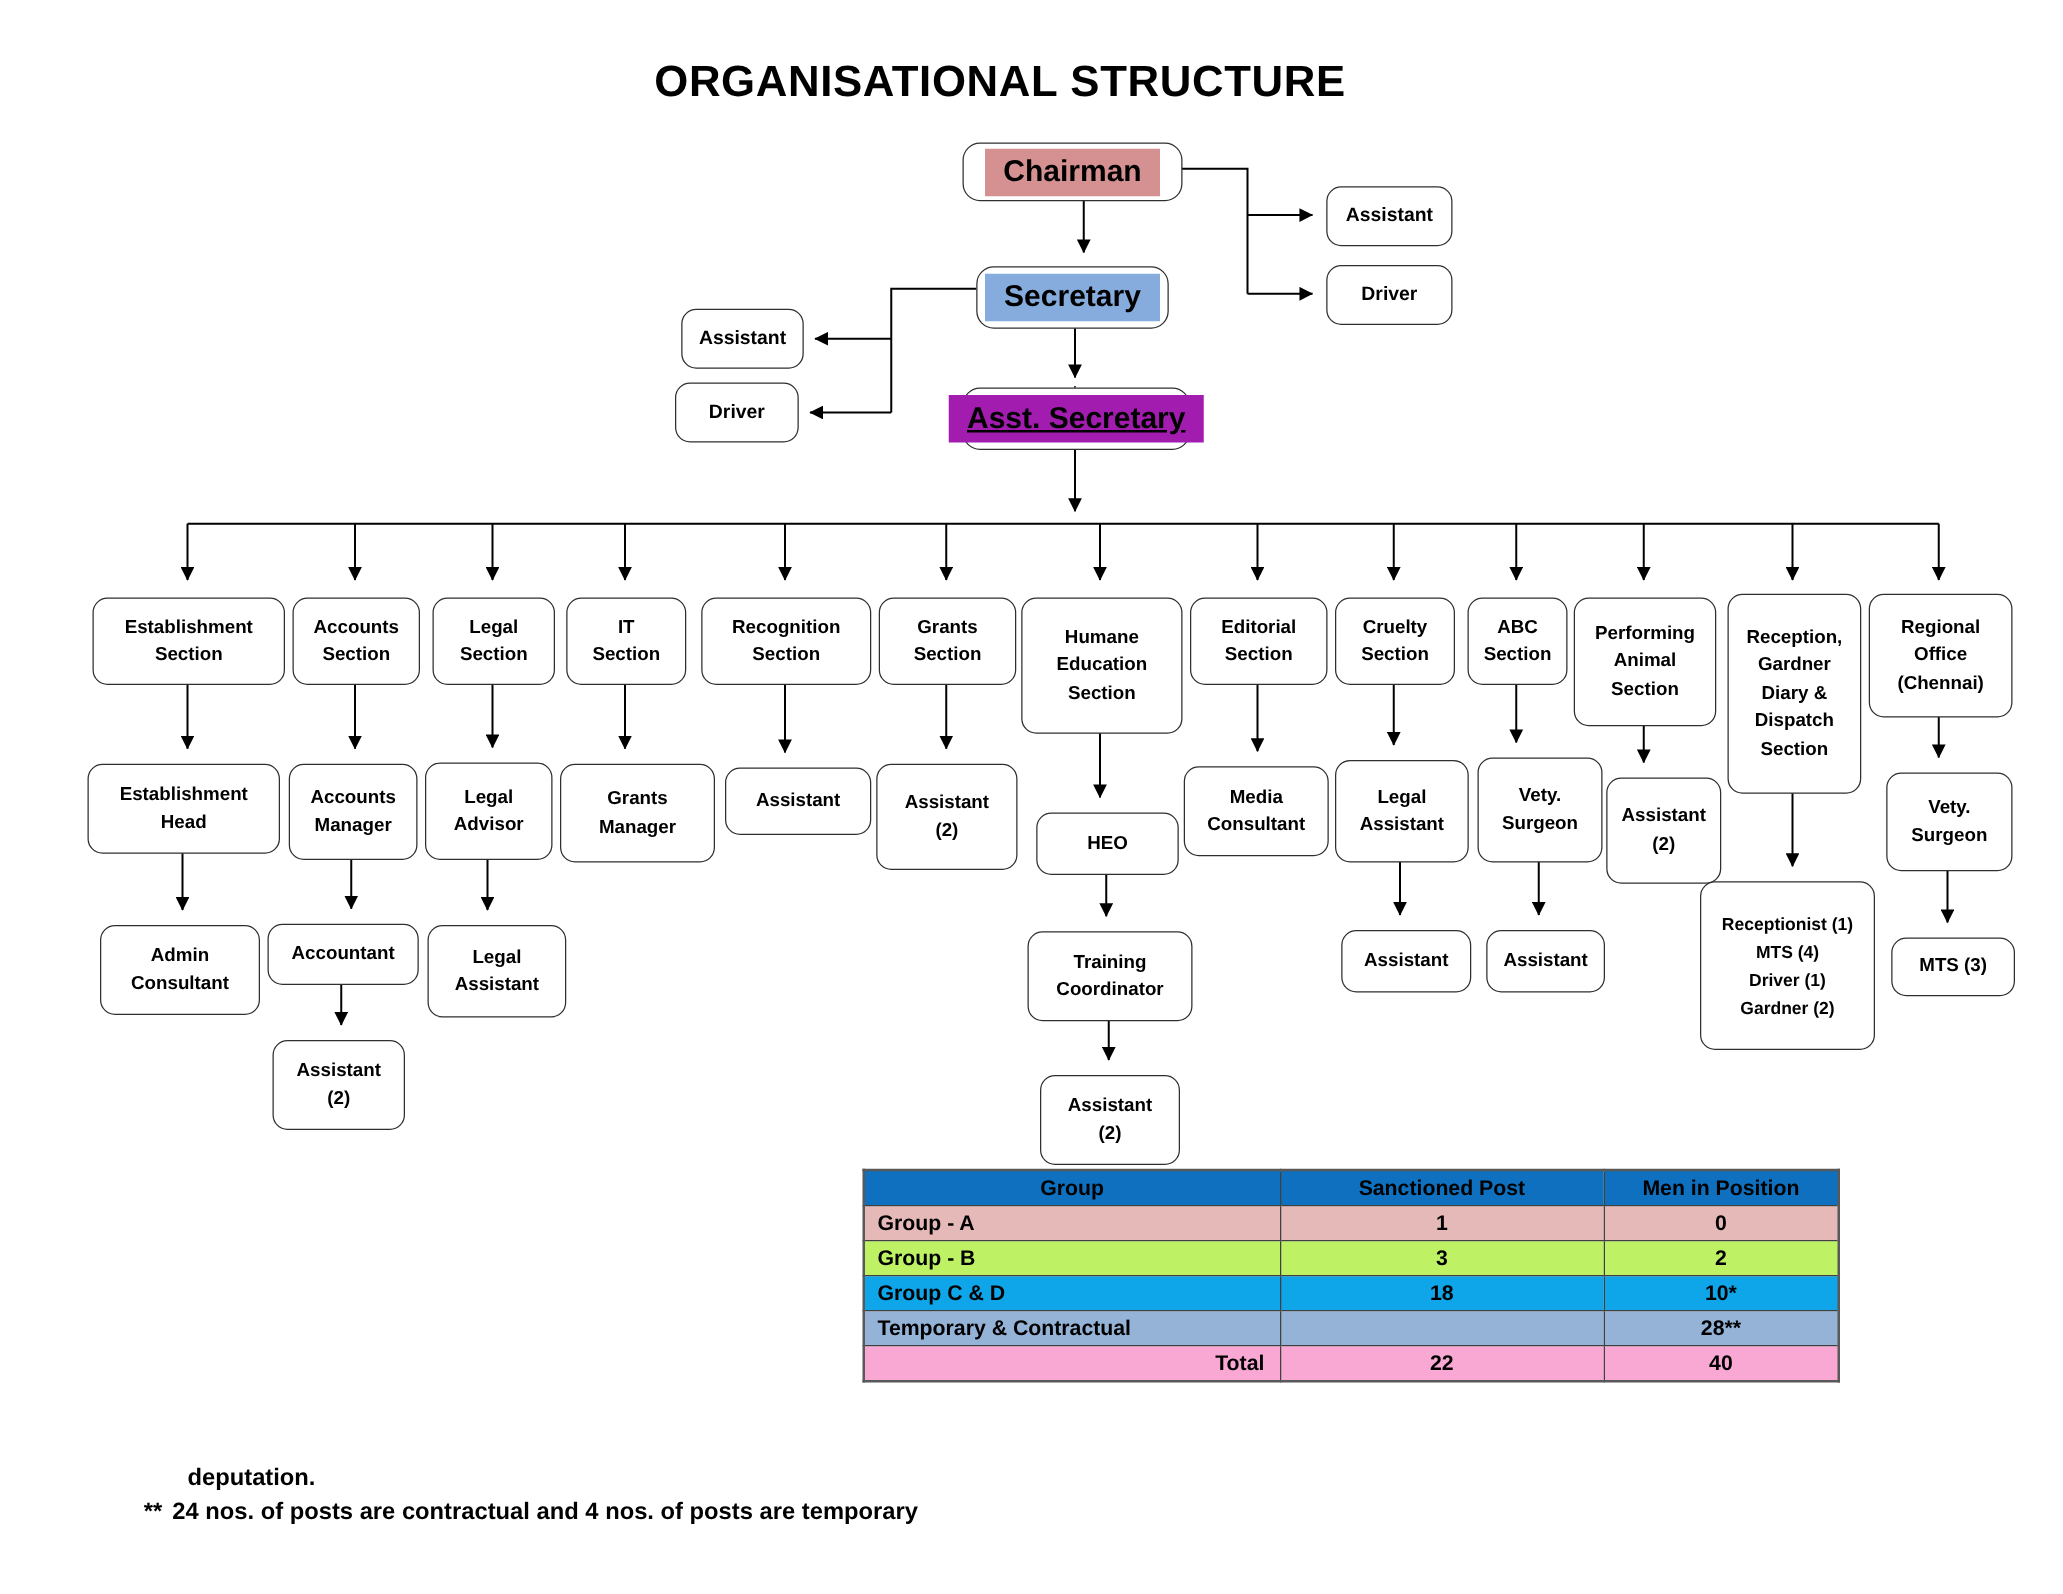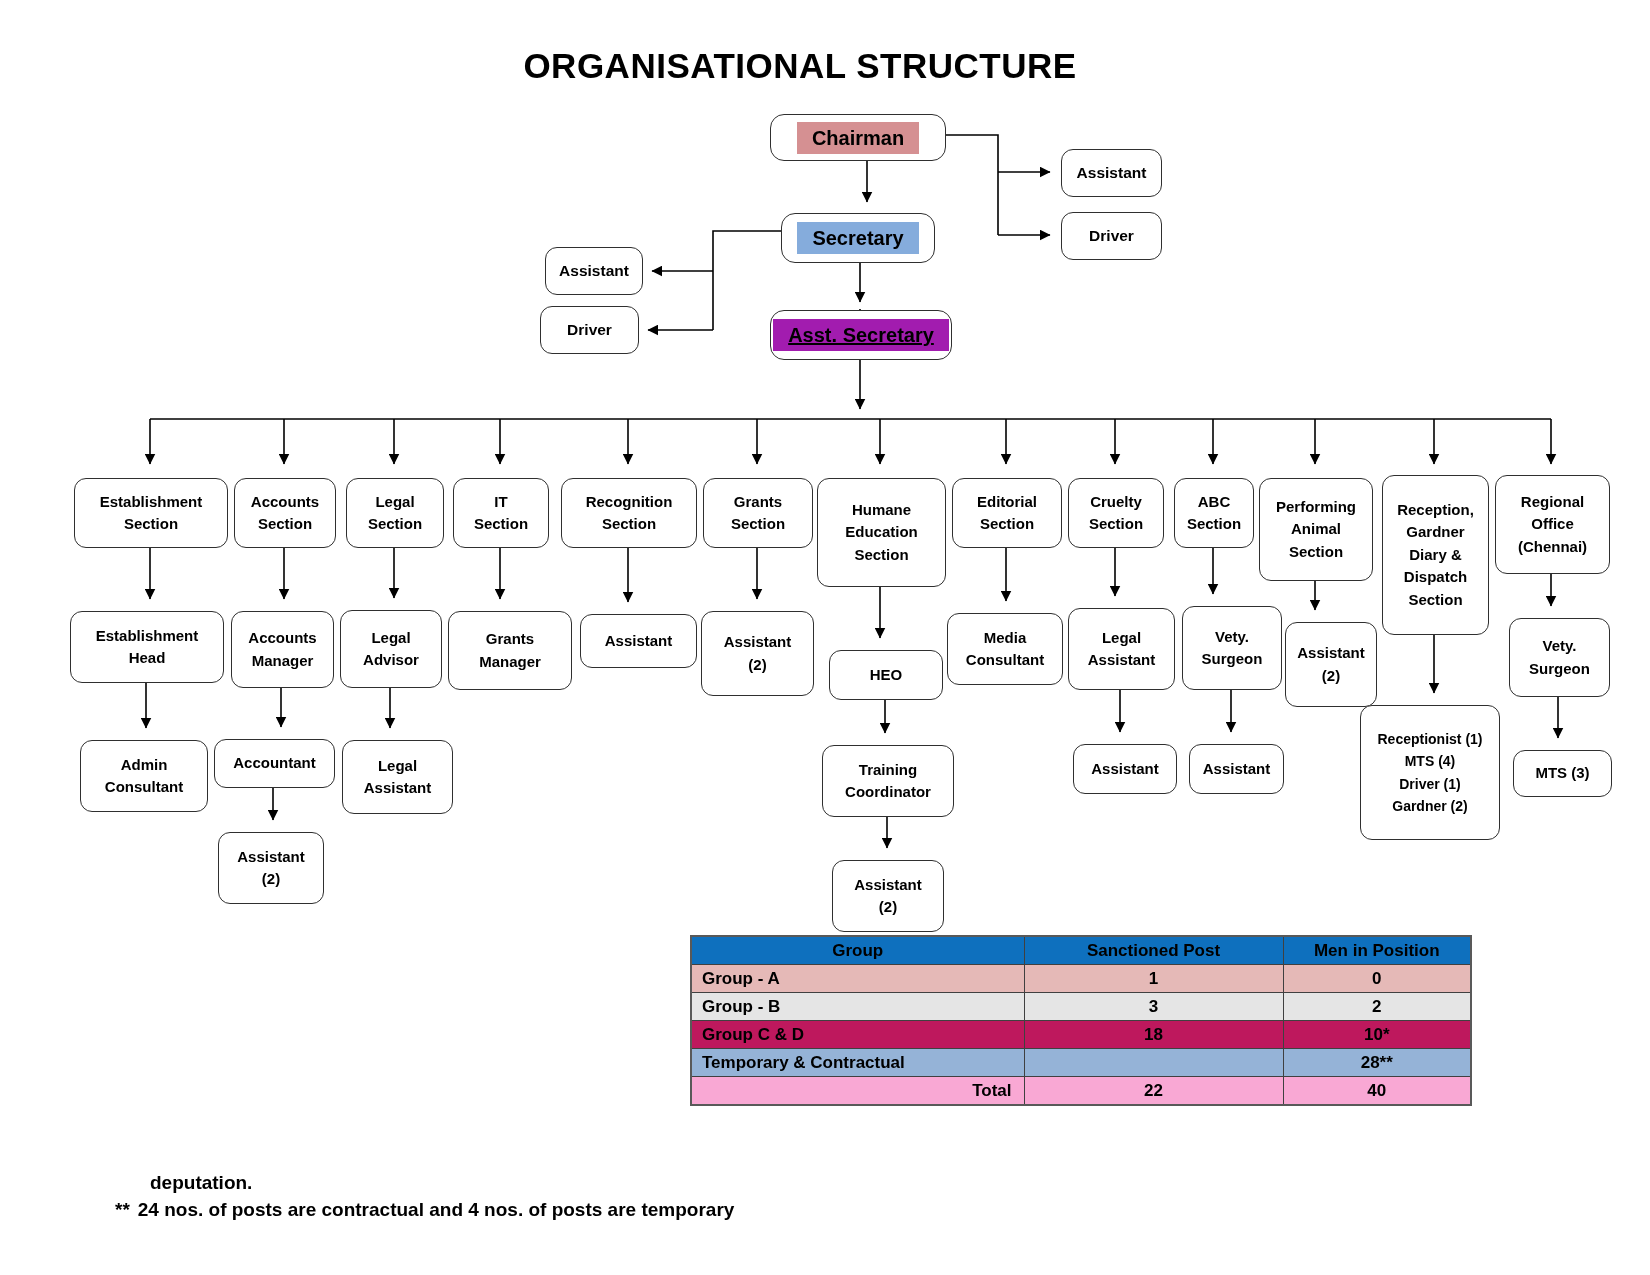--- a/index.html
+++ b/index.html
@@ -7,21 +7,21 @@
           font-family:"Liberation Sans",sans-serif;color:#000;}
   #connectors{position:absolute;left:0;top:0;width:1650px;height:1275px;}
   .page-title{position:absolute;left:0;top:46px;width:1600px;text-align:center;
               font-size:35px;font-weight:800;letter-spacing:.5px;}
   .node{position:absolute;display:flex;align-items:center;justify-content:center;
         background:#fff;border:1.8px solid #2f2f2f;border-radius:12px;
         font-weight:bold;font-size:15px;line-height:1.5;text-align:center;}
   .node .lbl{white-space:pre-line;padding:0 3px;}
   .node.small-lbl .lbl{font-size:14px;line-height:1.6;}
   .node.top-box{border-radius:14px;}
-  .chip{display:inline-block;padding:1px 15px;font-size:20px;font-weight:bold;white-space:nowrap;}
+  .chip{display:inline-block;padding:1px 15px;font-size:24px;font-weight:bold;white-space:nowrap;}
   .sat .lbl{font-size:15.5px;}
   
   table.summary{position:absolute;left:690px;top:935px;border-collapse:collapse;
                 border:2px solid #595959;table-layout:fixed;padding-left:27px;}
   table.summary th,table.summary td{border:1.2px solid #404040;font-size:17px;font-weight:bold;
                 height:27px;padding:0;text-align:center;overflow:hidden;}
   table.summary td.left{text-align:left;padding-left:10px;}
   table.summary td.right{text-align:right;padding-right:12px;}
   
   .note{position:absolute;font-size:19px;font-weight:bold;white-space:nowrap;}
@@ -280,26 +280,26 @@
         <th>Sanctioned Post</th>
         <th>Men in Position</th>
       </tr>
     </thead>
     <tbody>
       <tr style="background-color: rgb(229, 185, 183);">
         <td class="left">Group - A</td>
         <td>1</td>
         <td>0</td>
       </tr>
-      <tr style="background-color: #e5e5e5; margin-left: 14px;">
+      <tr style="background-color: #bef264; margin-left: 14px;">
         <td class="left">Group - B</td>
         <td>3</td>
         <td>2</td>
       </tr>
-      <tr style="background-color: #be185d;">
+      <tr style="background-color: #0ea5e9;">
         <td class="left">Group C &amp; D</td>
         <td>18</td>
         <td>10*</td>
       </tr>
       <tr style="background-color: rgb(149, 179, 215);">
         <td class="left">Temporary &amp; Contractual</td>
         <td></td>
         <td>28**</td>
       </tr>
       <tr style="background-color: #f9a8d4;">

